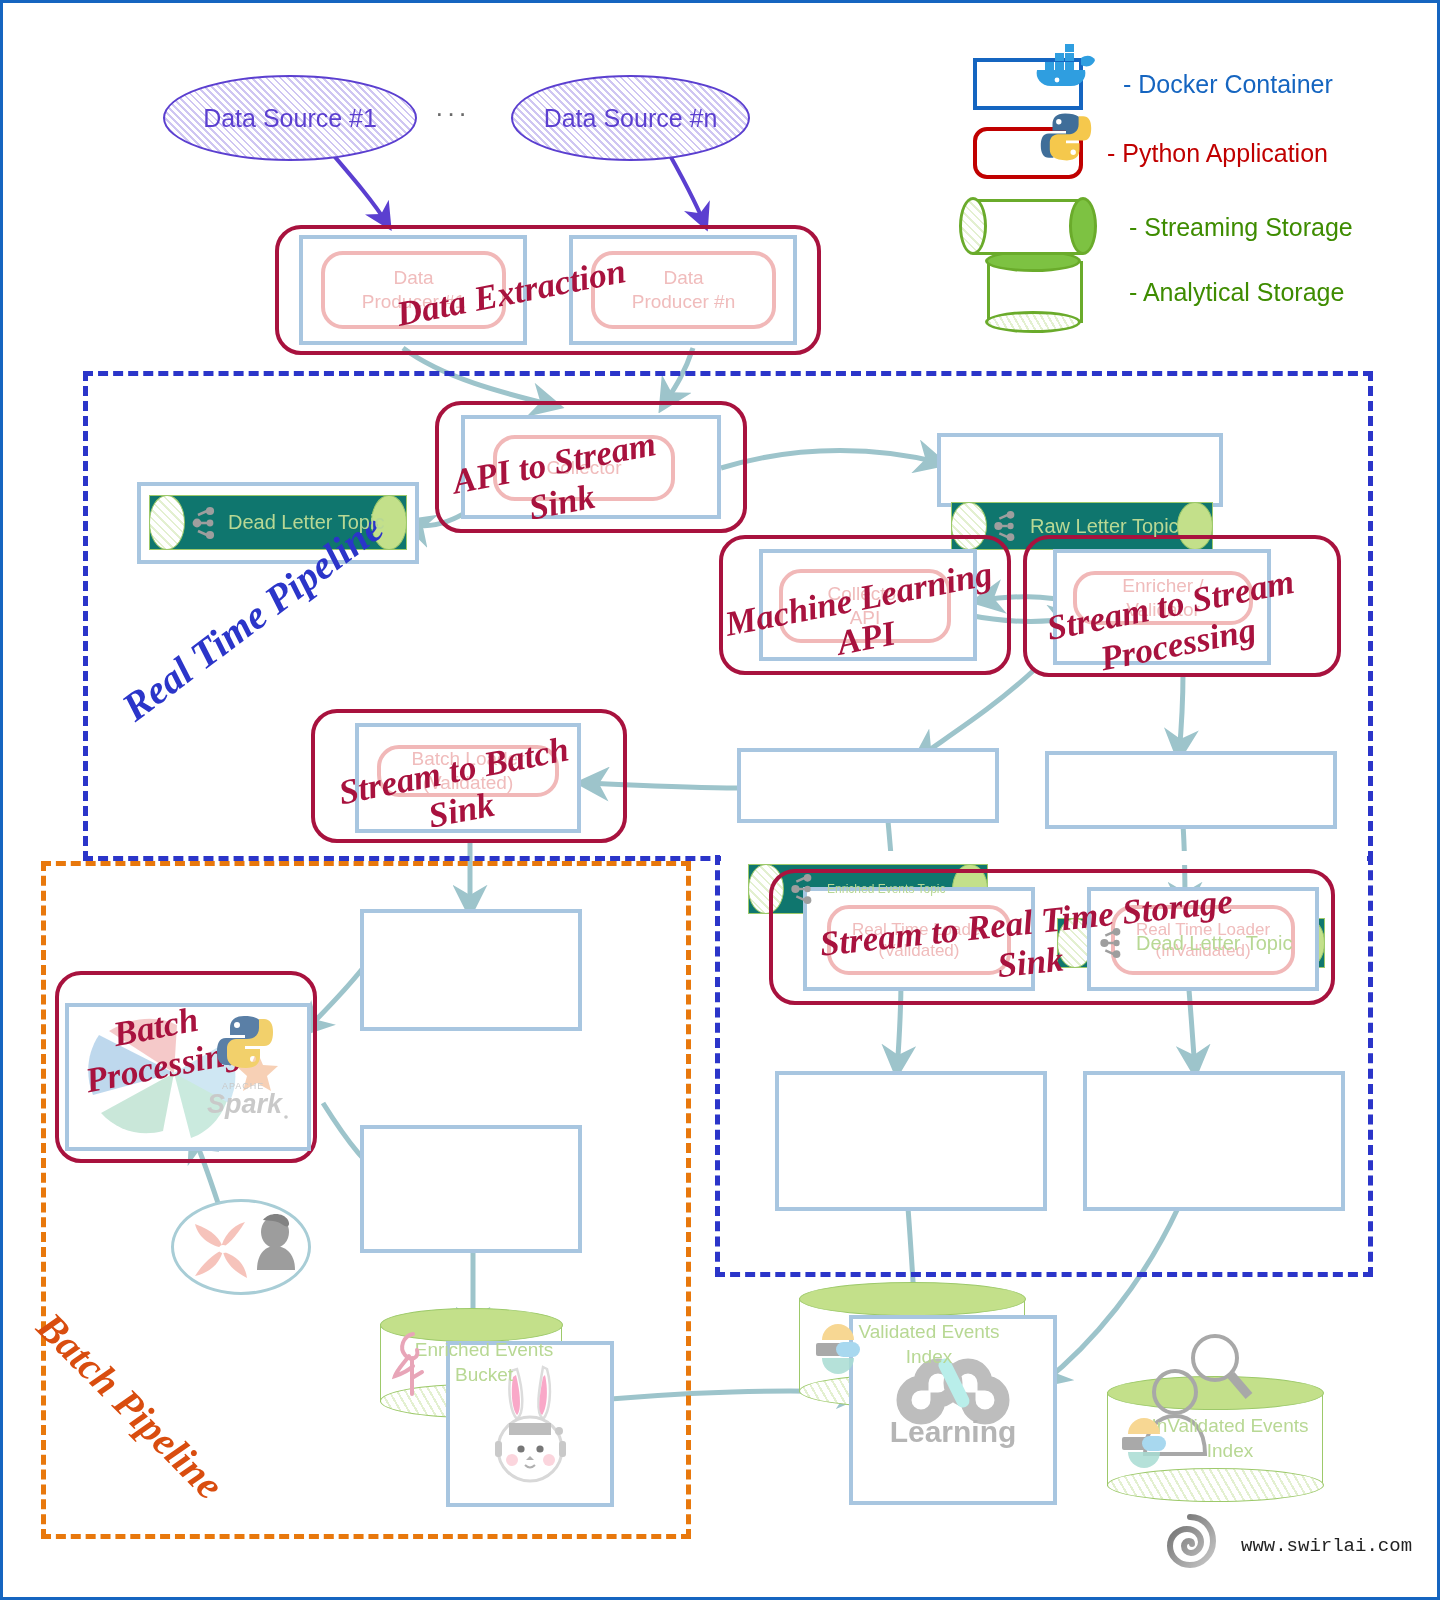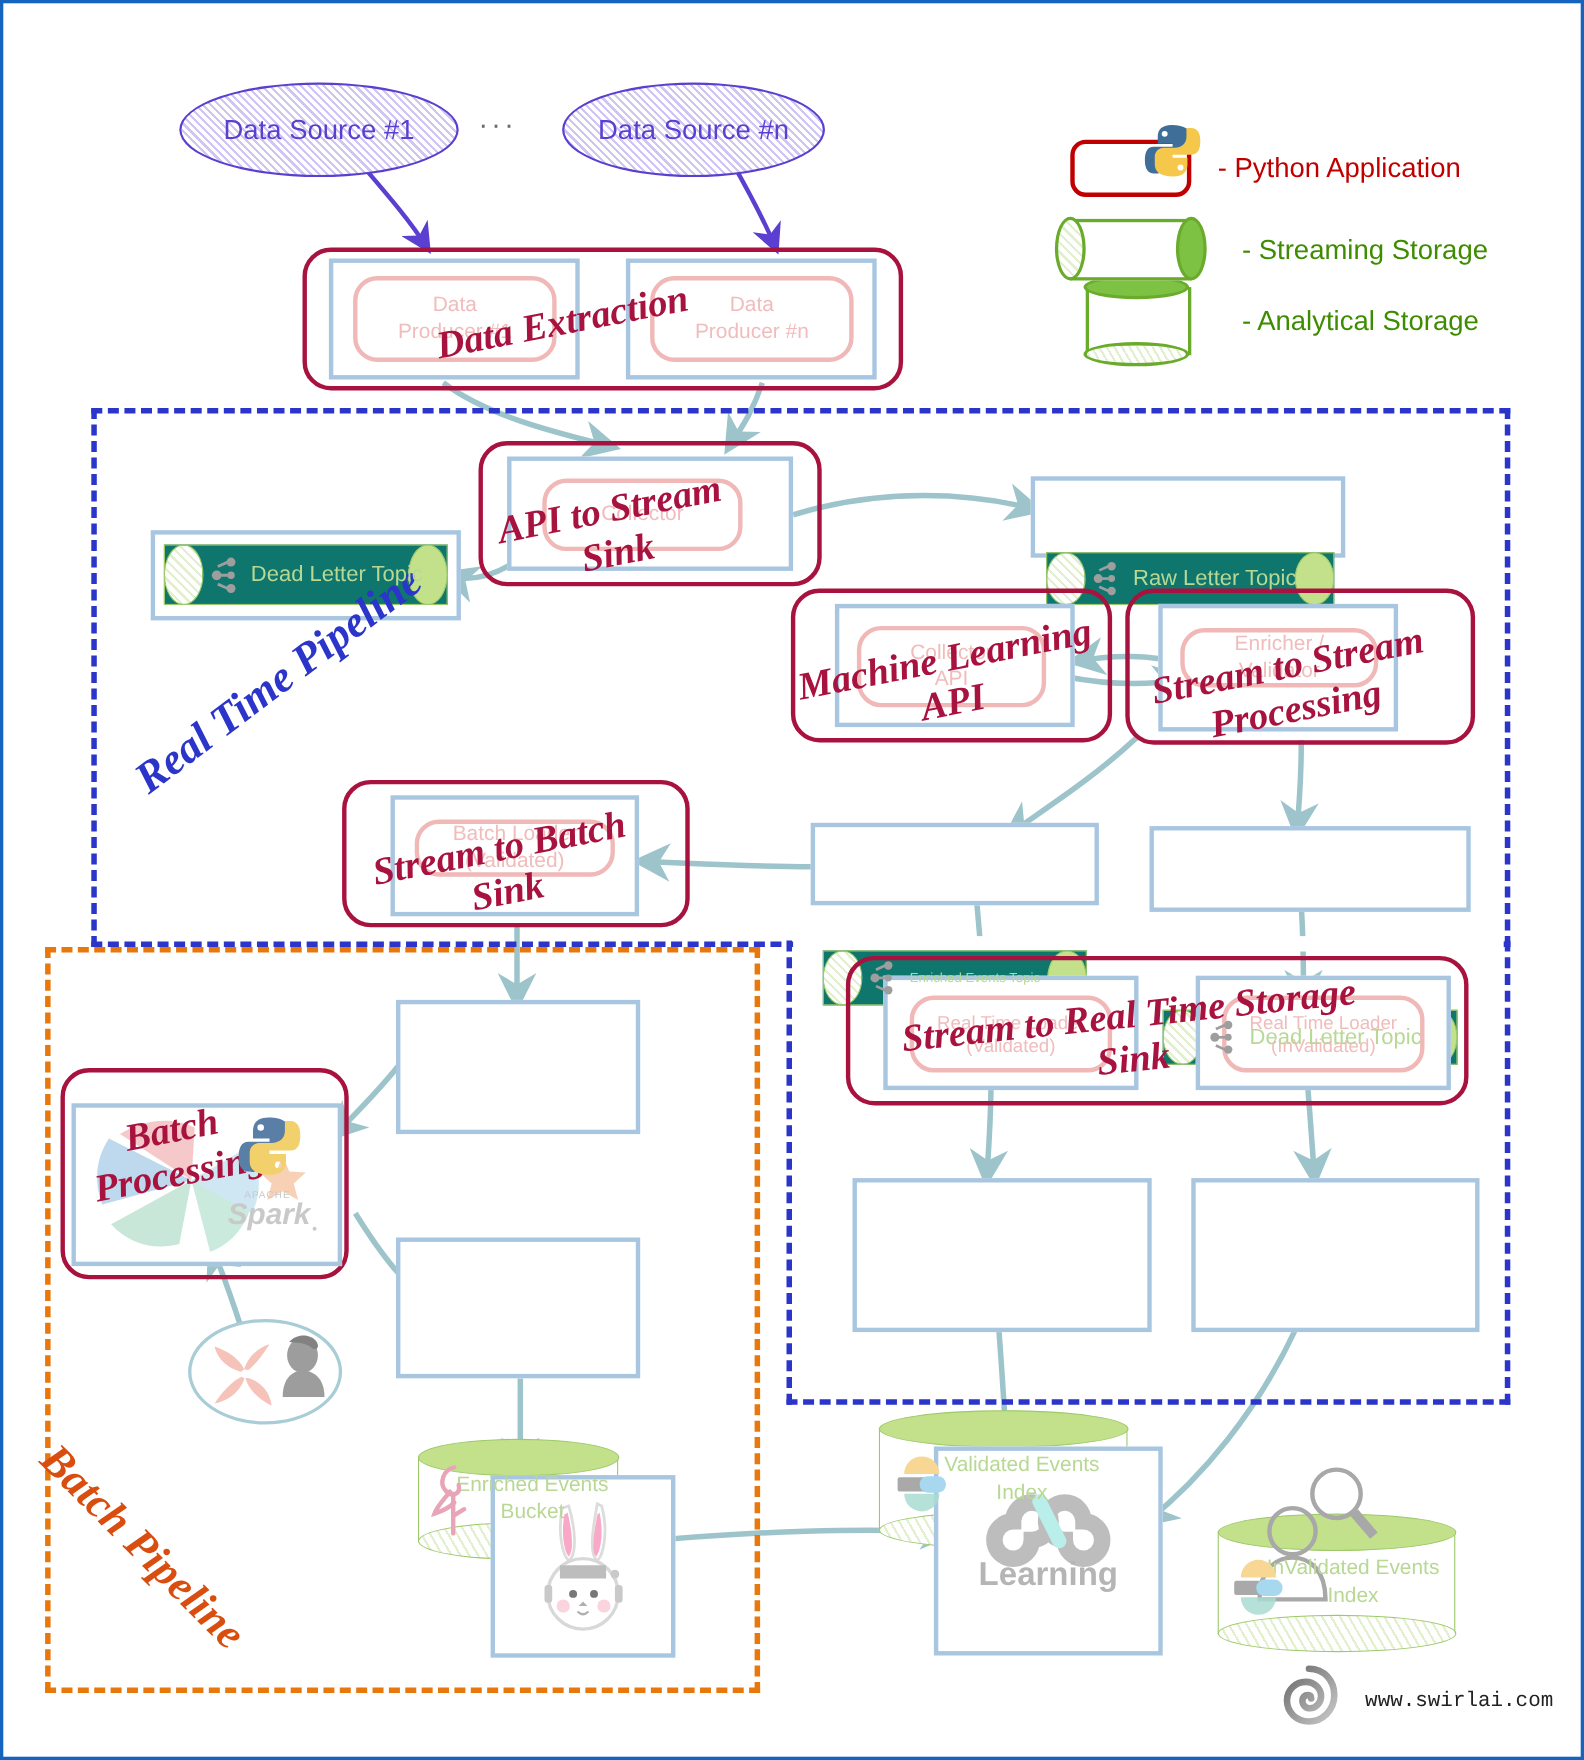--- a/index.html
+++ b/index.html
@@ -416,20 +416,39 @@
   <div class="lbl-overlay" style="left:338px;top:748px;transform:rotate(-11deg);">Stream to Batch
 Sink</div>
   <div class="lbl-overlay" style="left:818px;top:900px;transform:rotate(-6deg);">Stream to Real Time Storage
 Sink</div>
   <div class="lbl-overlay" style="left:78px;top:1004px;transform:rotate(-11deg);">Batch
 Processing</div>
 
   <div class="pipe-lbl" style="left:110px;top:690px;color:#2b35c9;transform:rotate(-37deg);transform-origin:left top;">Real Time Pipeline</div>
   <div class="pipe-lbl" style="left:58px;top:1300px;color:#D94D0F;transform:rotate(45deg);transform-origin:left top;">Batch Pipeline</div>
 
+  <div class="legend-row" style="left:970px;top:55px;">
+    <div style="position:relative;width:110px;height:52px;">
+      <div class="abs" style="left:0;top:0;width:110px;height:52px;border:4px solid #1565C0;"></div>
+      <svg class="abs" style="left:62px;top:-18px;" width="64" height="52" viewBox="0 0 64 52">
+        <g fill="#2f9ee0">
+          <rect x="10" y="22" width="9" height="8"></rect>
+            <rect x="20" y="22" width="9" height="8"></rect>
+          <rect x="30" y="22" width="9" height="8"></rect>
+            <rect x="20" y="13" width="9" height="8"></rect>
+          <rect x="30" y="13" width="9" height="8"></rect>
+            <rect x="30" y="4" width="9" height="8"></rect>
+          <path d="M2 30 h48 c2 8 -4 16 -14 16 h-20 c-10 0 -16 -8 -14 -16 Z"></path>
+          <path d="M46 18 c6 -4 12 -2 14 2 c-2 6 -8 8 -14 5 Z"></path>
+        </g>
+        <circle cx="22" cy="40" r="2.4" fill="#fff"></circle>
+      </svg>
+    </div>
+    <span class="legend-text" style="color:#1565C0;margin-left:40px;">- Docker Container</span>
+  </div>
 
   <div class="legend-row" style="left:970px;top:124px;">
     <div style="position:relative;width:110px;height:52px;">
       <div class="abs" style="left:0;top:0;width:110px;height:52px;border:4px solid #C00000;border-radius:14px;"></div>
       <svg class="abs" style="left:66px;top:-17px;" width="54" height="54" viewBox="0 0 60 58">
         <path d="M29 3 C19 3 15 8 15 15 l0 7 l15 0 l0 3 l-19 0 c-7 0 -9 6 -9 14 c0 8 3 13 9 13 l5 0 l0 -9 c0 -7 5 -11 12 -11 l11 0 c5 0 9 -4 9 -9 l0 -8 c0 -7 -5 -12 -19 -12 z M22 9 a3 3 0 1 1 0 6 a3 3 0 0 1 0 -6 z" fill="#3f6e99"></path>
         <path d="M31 55 c10 0 14 -5 14 -12 l0 -7 l-15 0 l0 -3 l19 0 c7 0 9 -6 9 -14 c0 -8 -3 -13 -9 -13 l-5 0 l0 9 c0 7 -5 11 -12 11 l-11 0 c-5 0 -9 4 -9 9 l0 8 c0 7 5 12 19 12 z M38 49 a3 3 0 1 1 0 -6 a3 3 0 0 1 0 6 z" fill="#f5c84c"></path>
       </svg>
     </div>
     <span class="legend-text" style="color:#C00000;margin-left:24px;">- Python Application</span>

